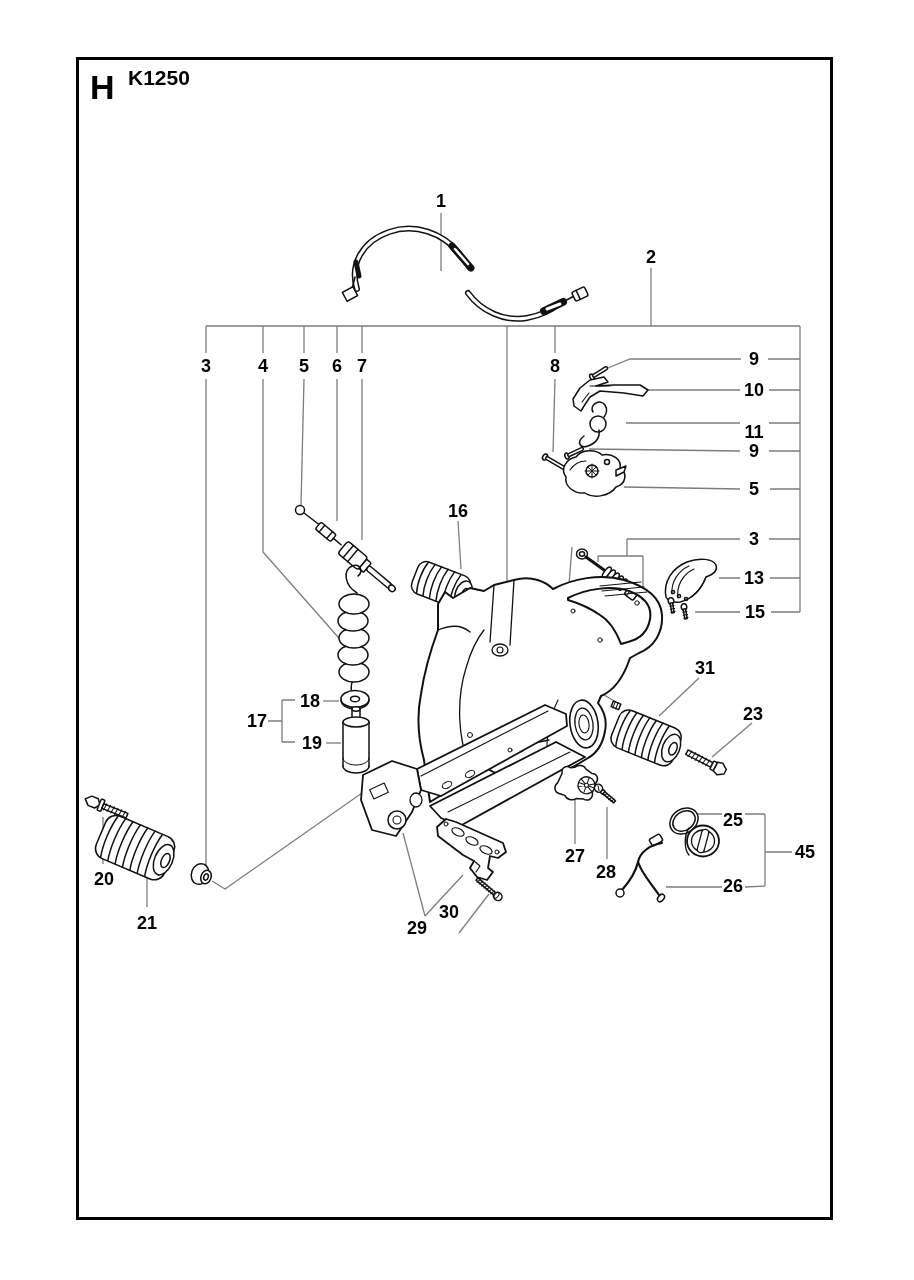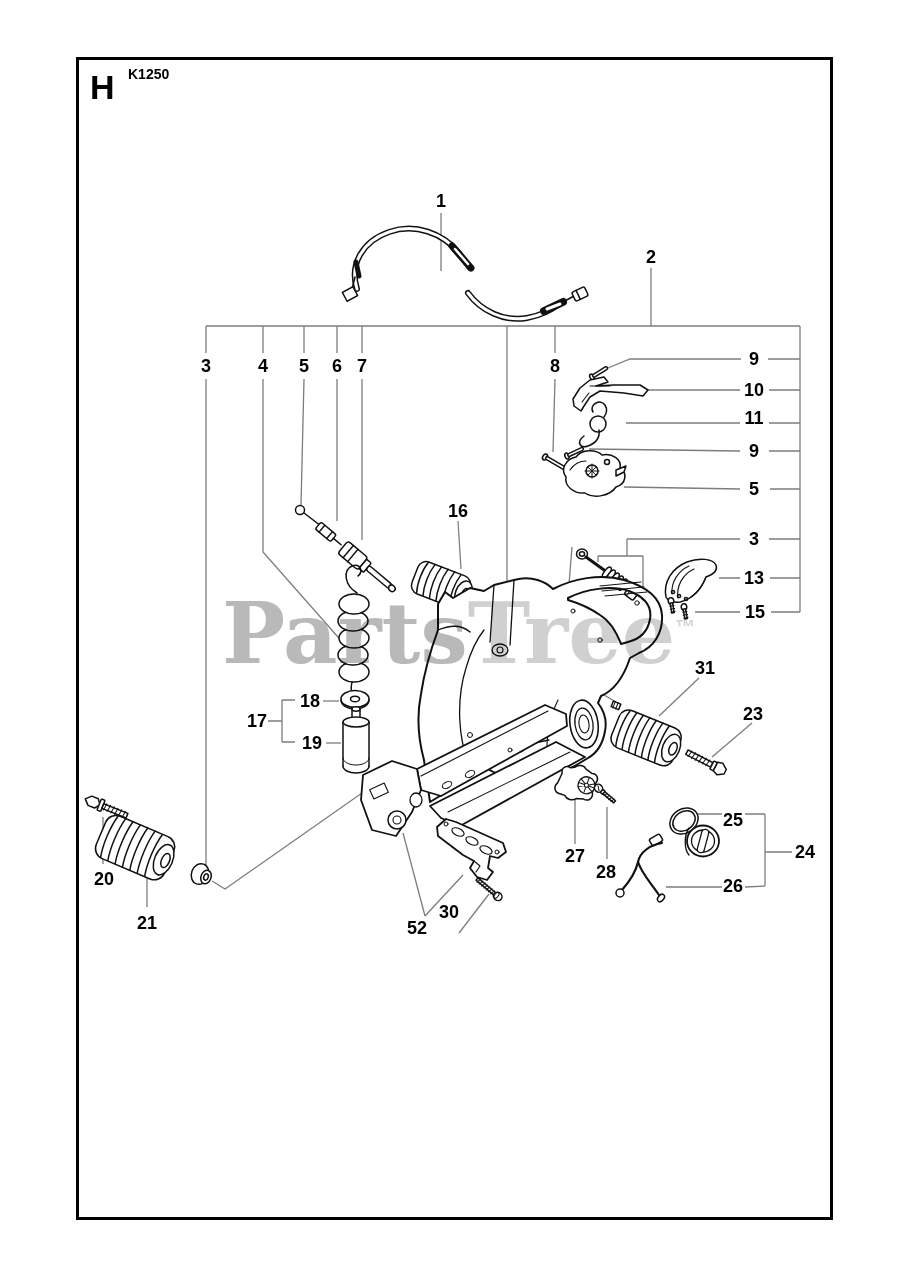--- a/index.html
+++ b/index.html
@@ -2,21 +2,21 @@
 <html><head>
 <meta charset="utf-8">
 <style>
   html,body{margin:0;padding:0;background:#ffffff;}
   #stage{position:relative;width:914px;height:1280px;background:#ffffff;overflow:hidden;
          font-family:"Liberation Sans",sans-serif;}
   #page-border{position:absolute;left:76px;top:57px;width:757px;height:1163px;
                border:3px solid #000;box-sizing:border-box;}
   #diagram-svg{position:absolute;left:0;top:0;}
   .hdr-letter{position:absolute;left:90px;top:70px;font-size:34px;font-weight:bold;color:#000;line-height:1;}
-  .hdr-model{position:absolute;left:128px;top:67px;font-size:14px;font-weight:bold;color:#000;line-height:1;}
+  .hdr-model{position:absolute;left:128px;top:67px;font-size:21px;font-weight:bold;color:#000;line-height:1;}
   .callout{position:absolute;transform:translate(-50%,-50%);font-size:18px;font-weight:bold;
            color:#000;line-height:1;white-space:nowrap;}
   #watermark{position:absolute;left:222px;top:592px;width:470px;
              font-family:"DejaVu Serif","Liberation Serif",serif;font-weight:bold;
              font-size:84px;line-height:1;letter-spacing:0px;white-space:nowrap;
              mix-blend-mode:multiply;pointer-events:none;}
   #watermark .w1{color:#b9b9b9;}
   #watermark .w2{color:#d0d0d0;}
   #watermark .wtm{color:#d4d4d4;font-size:20px;vertical-align:super;font-family:"Liberation Sans",sans-serif;}
 </style>
@@ -357,50 +357,49 @@
       </g>
       <g transform="translate(477,879) rotate(40)">
         <rect x="0" y="-1.5" width="24" height="3" fill="#fff"></rect>
         <path d="M3,-2.2 L2,2.6 M6,-2.2 L5,2.6 M9,-2.2 L8,2.6 M12,-2.2 L11,2.6 M15,-2.2 L14,2.6 M18,-2.2 L17,2.6 M21,-2.2 L20,2.6" stroke-width="1"></path>
         <ellipse cx="27" cy="0" rx="4.5" ry="4" fill="#fff"></ellipse>
         <ellipse cx="25.5" cy="0" rx="1.8" ry="3.2" stroke-width="1"></ellipse>
       </g>
     </g>
   </svg>
 
-  <div id="watermark"><span class="w1">Parts</span><span class="w2">Tree</span><span class="wtm">™</span></div>
 
   <div class="hdr-letter">H</div>
   <div class="hdr-model">K1250</div>
 
   <div class="callout" style="left:441px;top:201px">1</div>
   <div class="callout" style="left:651px;top:257px">2</div>
   <div class="callout" style="left:206px;top:366px">3</div>
   <div class="callout" style="left:263px;top:366px">4</div>
   <div class="callout" style="left:304px;top:366px">5</div>
   <div class="callout" style="left:337px;top:366px">6</div>
   <div class="callout" style="left:362px;top:366px">7</div>
   <div class="callout" style="left:555px;top:366px">8</div>
   <div class="callout" style="left:754px;top:359px">9</div>
   <div class="callout" style="left:754px;top:390px">10</div>
-  <div class="callout" style="left:754px;top:418px">11</div>
+  <div class="callout" style="left:754px;top:432px">11</div>
   <div class="callout" style="left:754px;top:451px">9</div>
   <div class="callout" style="left:754px;top:489px">5</div>
   <div class="callout" style="left:754px;top:539px">3</div>
   <div class="callout" style="left:754px;top:578px">13</div>
   <div class="callout" style="left:755px;top:612px">15</div>
   <div class="callout" style="left:458px;top:511px">16</div>
   <div class="callout" style="left:257px;top:721px">17</div>
   <div class="callout" style="left:310px;top:701px">18</div>
   <div class="callout" style="left:312px;top:743px">19</div>
   <div class="callout" style="left:104px;top:879px">20</div>
   <div class="callout" style="left:147px;top:923px">21</div>
   <div class="callout" style="left:705px;top:668px">31</div>
   <div class="callout" style="left:753px;top:714px">23</div>
-  <div class="callout" style="left:805px;top:852px">24</div>
+  <div class="callout" style="left:805px;top:852px">45</div>
   <div class="callout" style="left:733px;top:820px">25</div>
   <div class="callout" style="left:733px;top:886px">26</div>
   <div class="callout" style="left:575px;top:856px">27</div>
   <div class="callout" style="left:606px;top:872px">28</div>
-  <div class="callout" style="left:417px;top:928px">52</div>
+  <div class="callout" style="left:417px;top:928px">29</div>
   <div class="callout" style="left:449px;top:912px">30</div>
 
 </div>
 
 </body></html>

